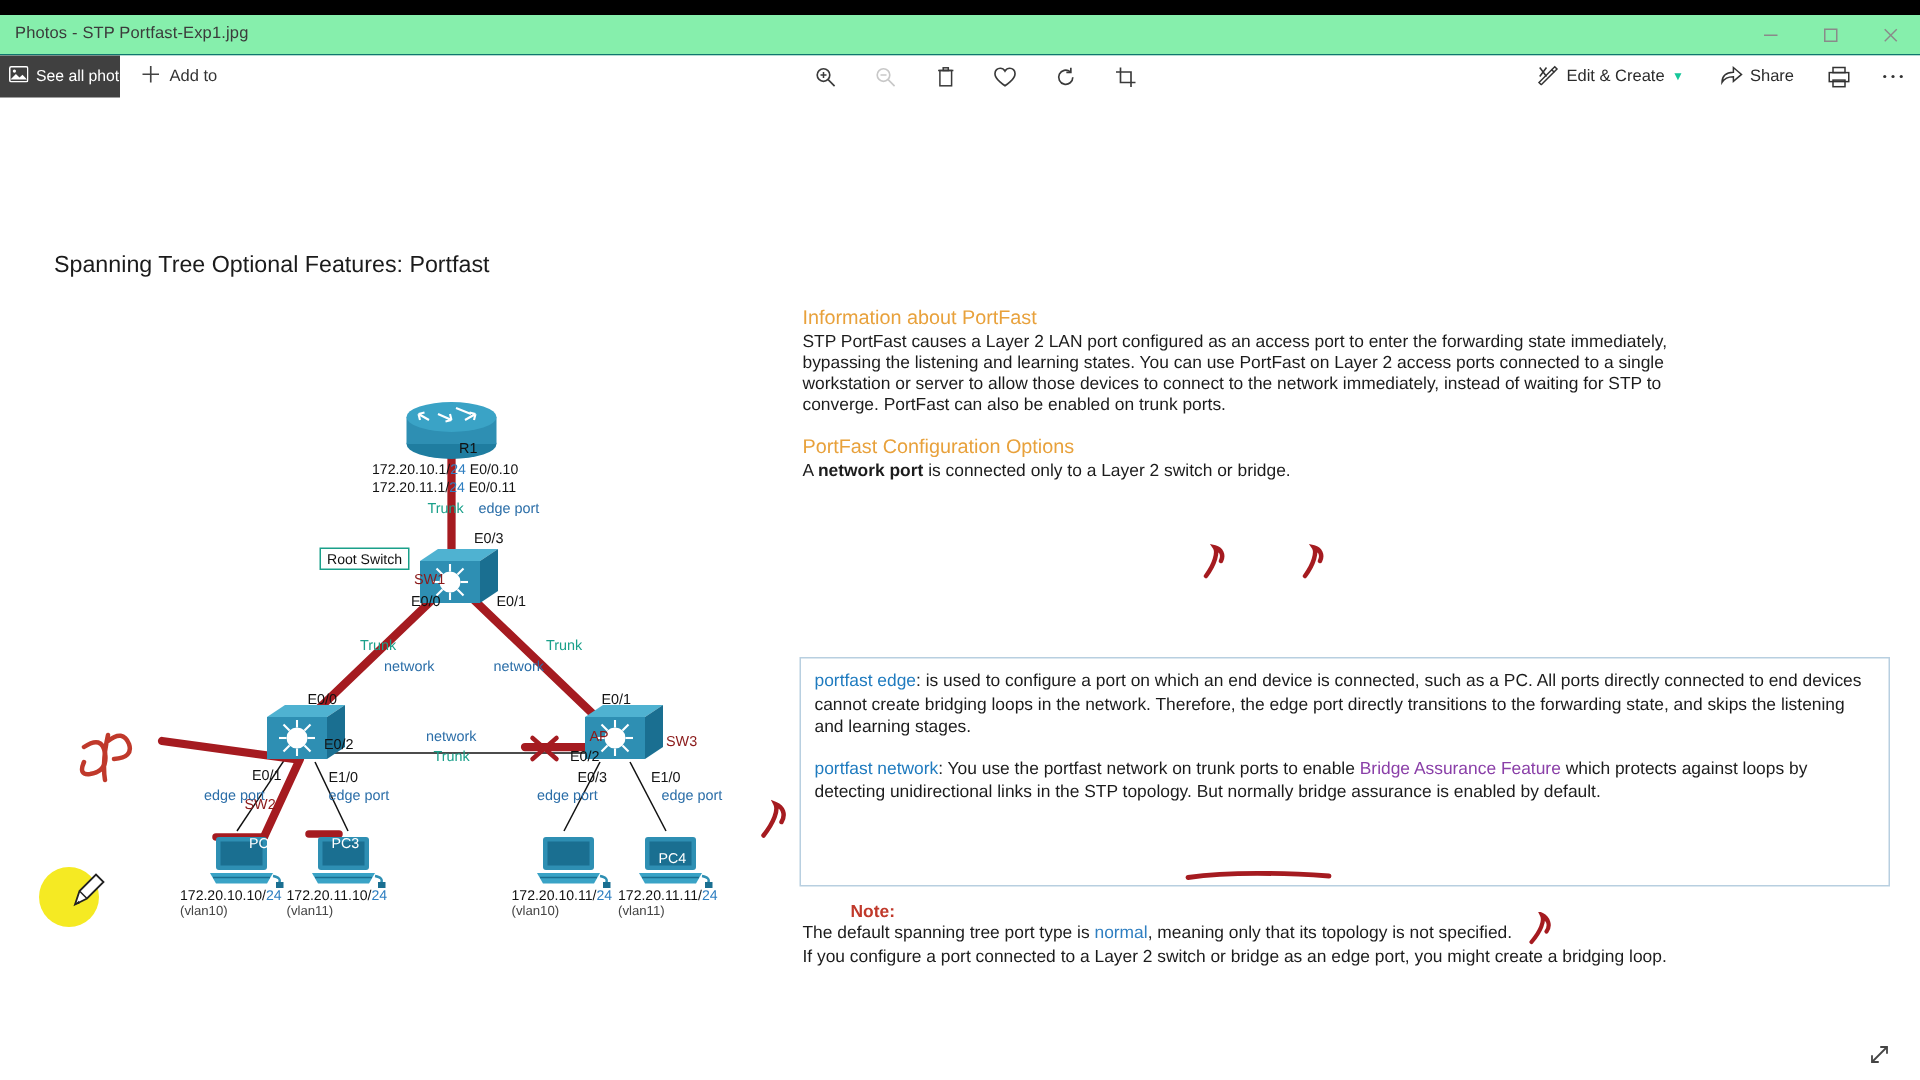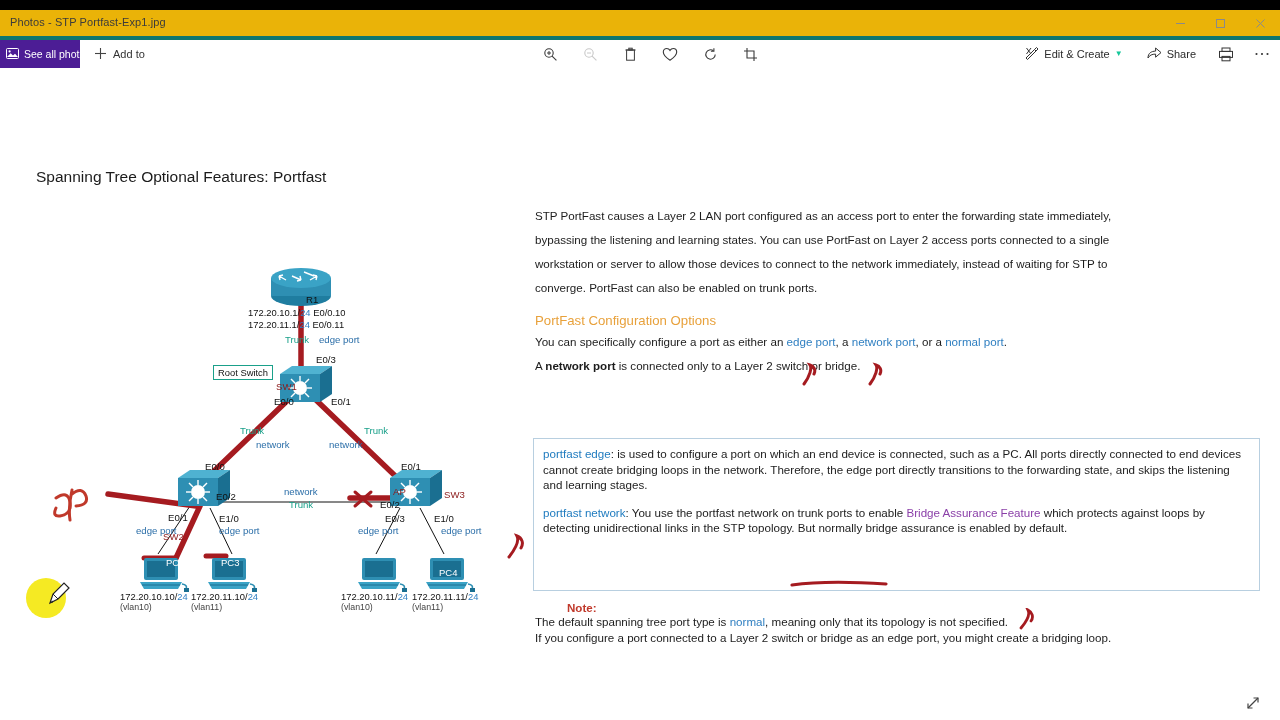--- a/index.html
+++ b/index.html
@@ -8,21 +8,21 @@
     background:#000;
     font-family:"Liberation Sans", sans-serif;
     -webkit-font-smoothing:antialiased;
   }
   .app{
     position:absolute;left:0;top:10px;width:1280px;height:700px;
     background:#ffffff;
   }
   
   .titlebar{
-    position:relative;height:26px;background:#eab308;border-bottom:4px solid #0f766e;padding-left:36px;
+    position:relative;height:26px;background:#86efac;border-bottom:1px solid #0f766e;padding-left:36px;
   }
   .titlebar .caption{
     position:absolute;left:10px;top:6px;font-size:11px;color:#3b3b3b;
     letter-spacing:.1px;white-space:nowrap;
   }
   .wincontrols{position:absolute;right:0;top:0;height:26px;display:flex;}
   .wincontrols .wc{
     width:40px;height:26px;display:flex;align-items:center;justify-content:center;
     color:#8a8a8a;
   }
@@ -54,21 +54,21 @@
   .canvas{
     position:absolute;left:0;top:66px;width:1137px;height:612px;background:#ffffff;text-decoration:underline;
   }
   .slide-title{
     position:absolute;left:36px;top:92px;font-size:15.5px;color:#1b1b1b;
     font-family:"Liberation Sans", sans-serif;white-space:nowrap;
   }
   
   .rcol{position:absolute;left:535px;top:128px;width:730px;}
   .h-orange{color:#e8a13b;font-size:13.2px;margin-bottom:2px;}
-  .body-t{color:#1c1c1c;font-size:11.6px;line-height:24px;}
+  .body-t{color:#1c1c1c;font-size:11.6px;line-height:14px;}
   .blue{color:#2f7fc1;}
   .blue2{color:#1f7bbf;}
   .purple{color:#8a3fa8;}
   .bold{font-weight:bold;}
   .boxwrap{
     position:absolute;left:533px;top:362px;width:727px;height:153px;
     border:1px solid #b8cfe0;background:#ffffff;box-sizing:border-box;padding:7px 9px 0 9px;
   }
   .boxwrap p{margin:0 0 12px 0;font-size:11.6px;line-height:15.6px;color:#1c1c1c;}
   .note{position:absolute;left:535px;top:525px;width:620px;}
@@ -121,21 +121,21 @@
         <svg width="11" height="11" viewBox="0 0 11 11">
             <line x1="1.5" y1="1.5" x2="9.5" y2="9.5" stroke="currentColor" stroke-width="1"></line>
             <line x1="9.5" y1="1.5" x2="1.5" y2="9.5" stroke="currentColor" stroke-width="1"></line>
           </svg>
       </div>
     </div>
   </div>
 
   <div class="cmdbar">
 
-    <div class="seeall" style="background:#4c1d95">
+    <div class="seeall" style="background:#404040">
       <span>
         <svg width="13" height="11" viewBox="0 0 13 11">
             <rect x="0.5" y="0.5" width="12" height="10" rx="1" fill="none" stroke="#ffffff" stroke-width="1"></rect>
             <circle cx="3.6" cy="3.4" r="1.1" fill="#ffffff"></circle>
             <path d="M1 9 L4.6 5.3 L7 7.6 L9 5.8 L12 9 Z" fill="#ffffff"></path>
           </svg>
       </span>
       <span class="lbl">See all photos</span>
     </div>
 
@@ -429,25 +429,25 @@
     </div>
 
     <div class="blob"></div>
     <svg class="cursor" viewBox="0 0 26 26">
       <polygon points="4,22 7,13 18,2 23,7 12,18" fill="#ffffff" stroke="#222" stroke-width="1.2"></polygon>
       <line x1="7" y1="13" x2="12" y2="18" stroke="#222" stroke-width="1"></line>
       <polygon points="4,22 6.5,19.5 7,21.5" fill="#222"></polygon>
     </svg>
 
     <div class="rcol">
+      <div class="h-orange">Information about PortFast</div>
       <div class="body-t" style="width:600px">STP PortFast causes a Layer 2 LAN port configured as an access port to enter the forwarding state immediately, bypassing the listening and learning states. You can use PortFast on Layer 2 access ports connected to a single workstation or server to allow those devices to connect to the network immediately, instead of waiting for STP to converge. PortFast can also be enabled on trunk ports.</div>
 
       <div class="h-orange" style="margin-top:13px">PortFast Configuration Options</div>
       <div class="body-t" style="width:640px">
-        <div><span>You can specifically configure a port as either an </span><span class="blue">edge port</span><span>, a </span><span class="blue">network port</span><span>, or a </span><span class="blue">normal port</span><span>.</span></div>
         <div><span>A </span><span class="bold">network port</span><span> is connected only to a Layer 2 switch or bridge.</span></div>
       </div>
     </div>
 
     <svg style="position:absolute;left:800px;top:286px;width:30px;height:24px" viewBox="0 0 30 24">
       <path d="M4 22 C10 14 12 6 10 3 C14 4 16 8 14 12" stroke="#a51b20" stroke-width="3" fill="none" stroke-linecap="round"></path>
     </svg>
     <svg style="position:absolute;left:866px;top:286px;width:30px;height:24px" viewBox="0 0 30 24">
       <path d="M4 22 C10 14 12 6 10 3 C14 4 16 8 14 12" stroke="#a51b20" stroke-width="3" fill="none" stroke-linecap="round"></path>
     </svg>

